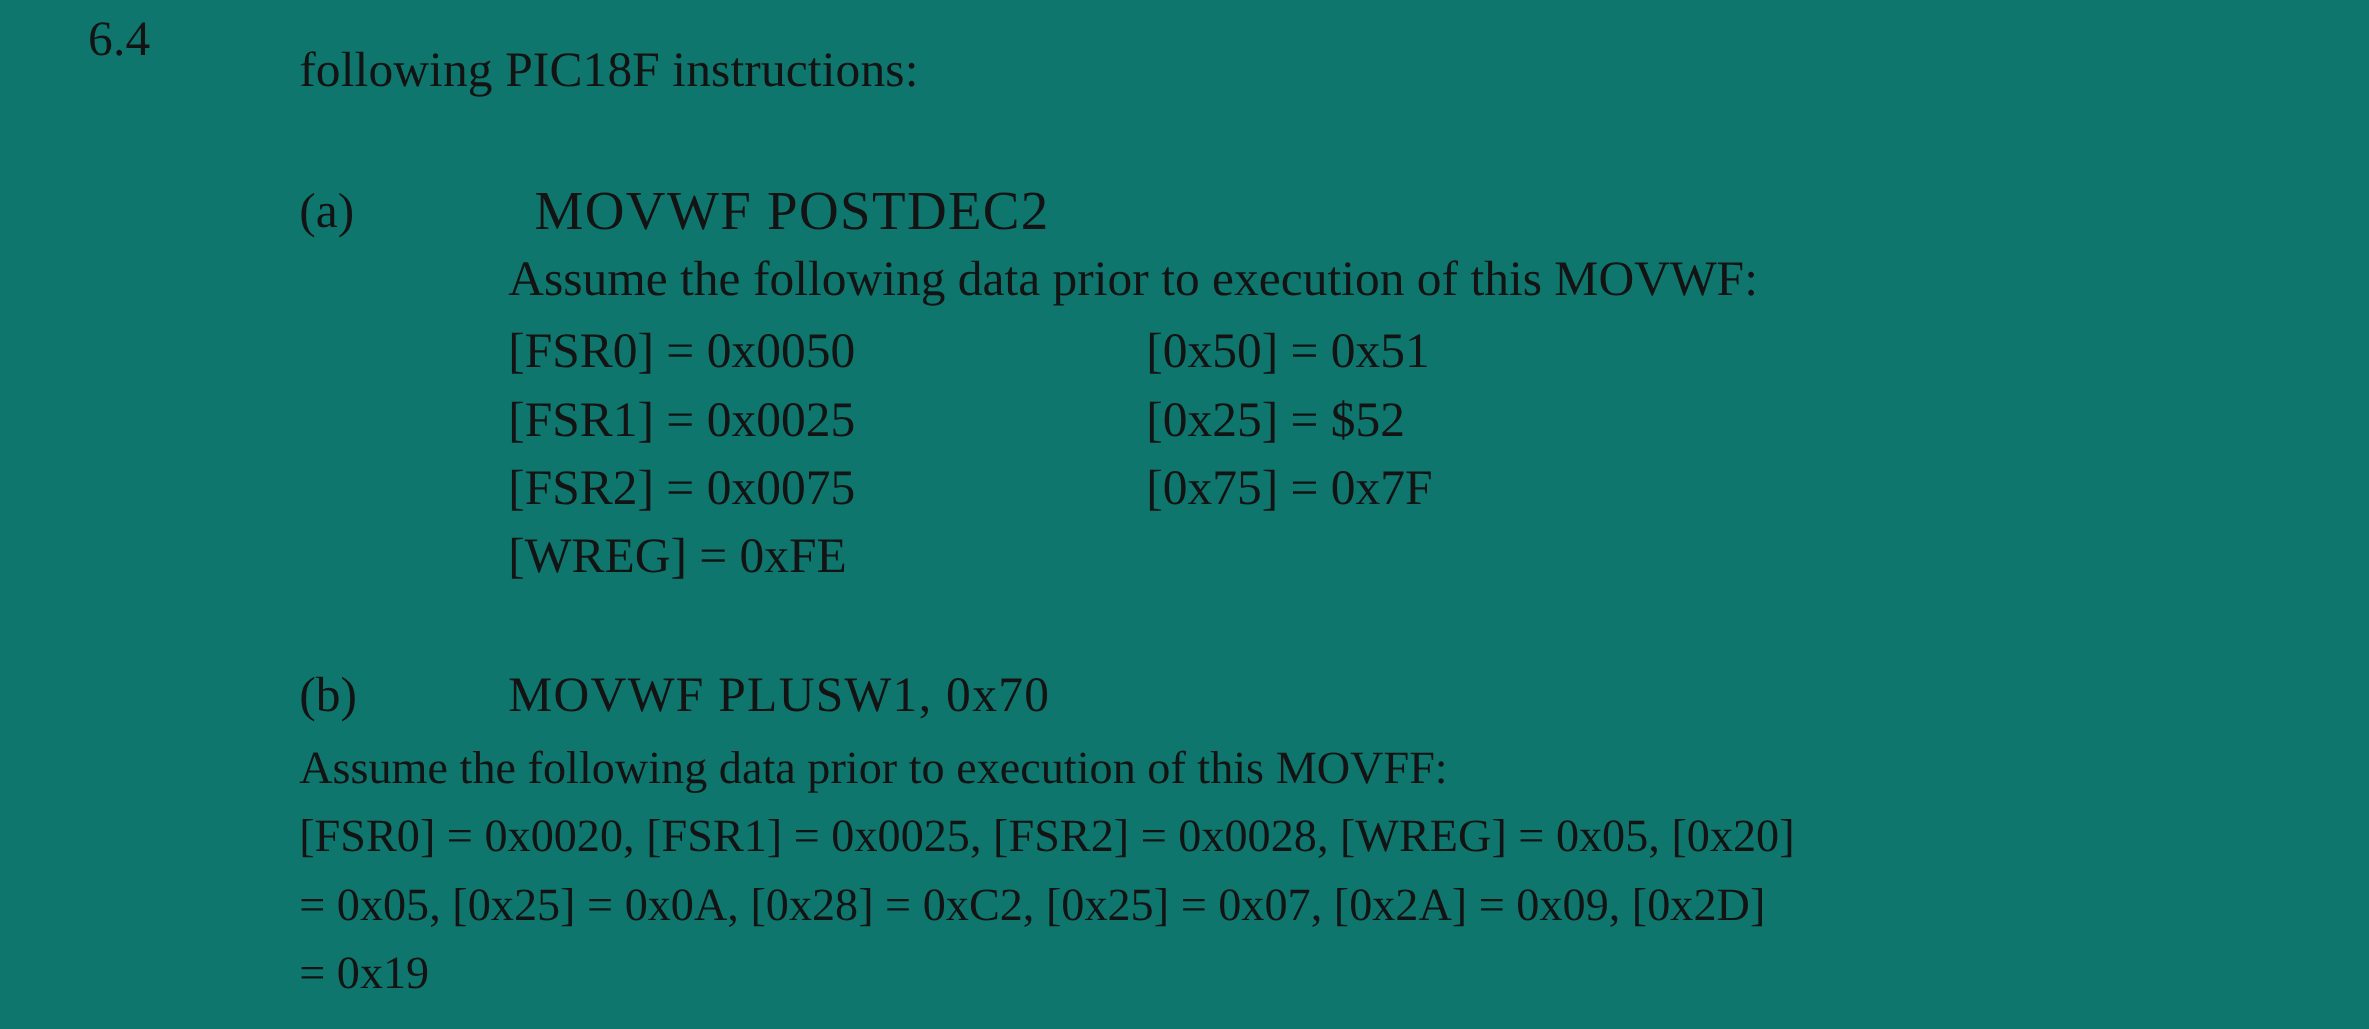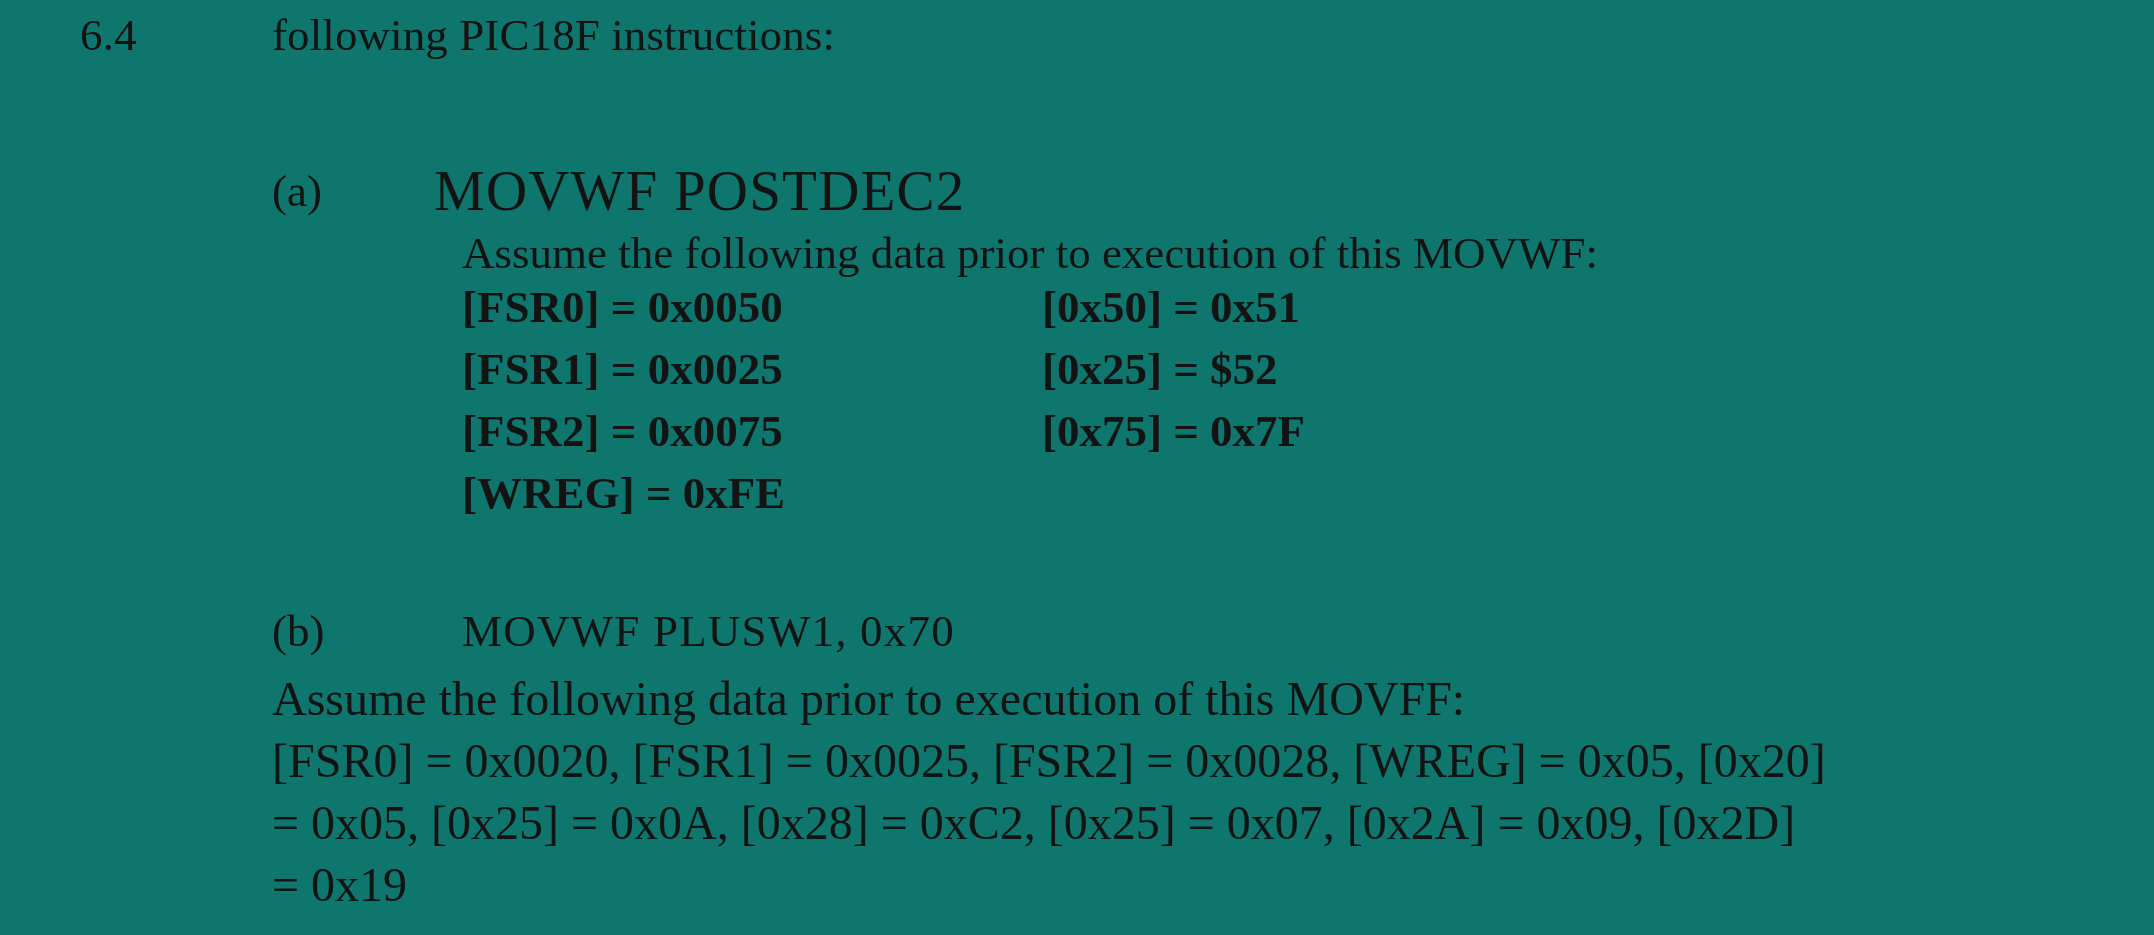--- a/index.html
+++ b/index.html
@@ -42,62 +42,61 @@
   }
   .prob-stem {
     position: absolute;
     left: 272px;
     top: 4px;
     width: 1700px;
     font-size: 45px;
     line-height: 62px;
     letter-spacing: 0.1px;
   }
-  .prob-stem .l2 { display: block; }
+  .prob-stem .l2 { display: block; margin-top: 28px; }
 
   
   .part-a {
     position: absolute;
     left: 0;
     top: 160px;
     width: 2154px;
   }
   .part-label {
     position: absolute;
     left: 272px;
     top: 0;
     font-size: 45px;
     line-height: 62px;
     white-space: nowrap;
   }
   .a-instruction {
     position: absolute;
-    left: 434px;
+    left: 486px;
     top: 0;
-    font-size: 57px;
+    font-size: 50px;
     line-height: 62px;
     letter-spacing: 1.2px;
     white-space: nowrap;
   }
   .a-assume {
     position: absolute;
     left: 462px;
     top: 62px;
     font-size: 45px;
     line-height: 62px;
     white-space: nowrap;
   }
   .a-table {
     position: absolute;
     left: 462px;
-    top: 116px;
+    top: 128px;
     font-size: 45px;
     line-height: 62px;
     border-collapse: collapse;
-    font-weight: bold;
   }
   .a-table td {
     padding: 0;
     margin: 0;
     font-size: 45px;
     line-height: 62px;
     white-space: nowrap;
     vertical-align: top;
   }
   .a-table td.col-left { width: 580px; }
@@ -125,21 +124,21 @@
     font-size: 45px;
     line-height: 62px;
     letter-spacing: 1.2px;
     white-space: nowrap;
   }
   .b-body {
     position: absolute;
     left: 272px;
     top: 68px;
     width: 1800px;
-    font-size: 48px;
+    font-size: 42px;
     line-height: 62px;
   }
   .b-body .bline { display: block; white-space: nowrap; }
 </style>
 </head>
 <body>
 
 <div class="page">
 
   <div class="problem">

